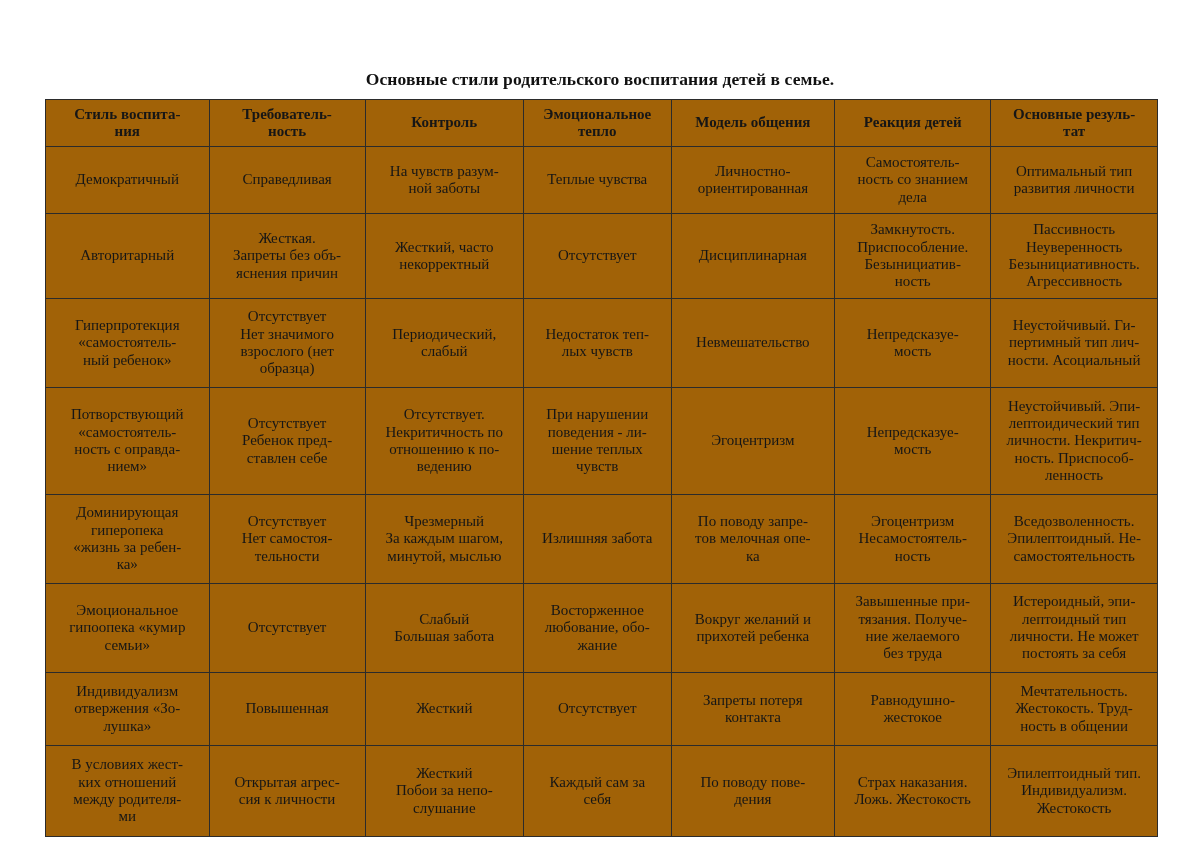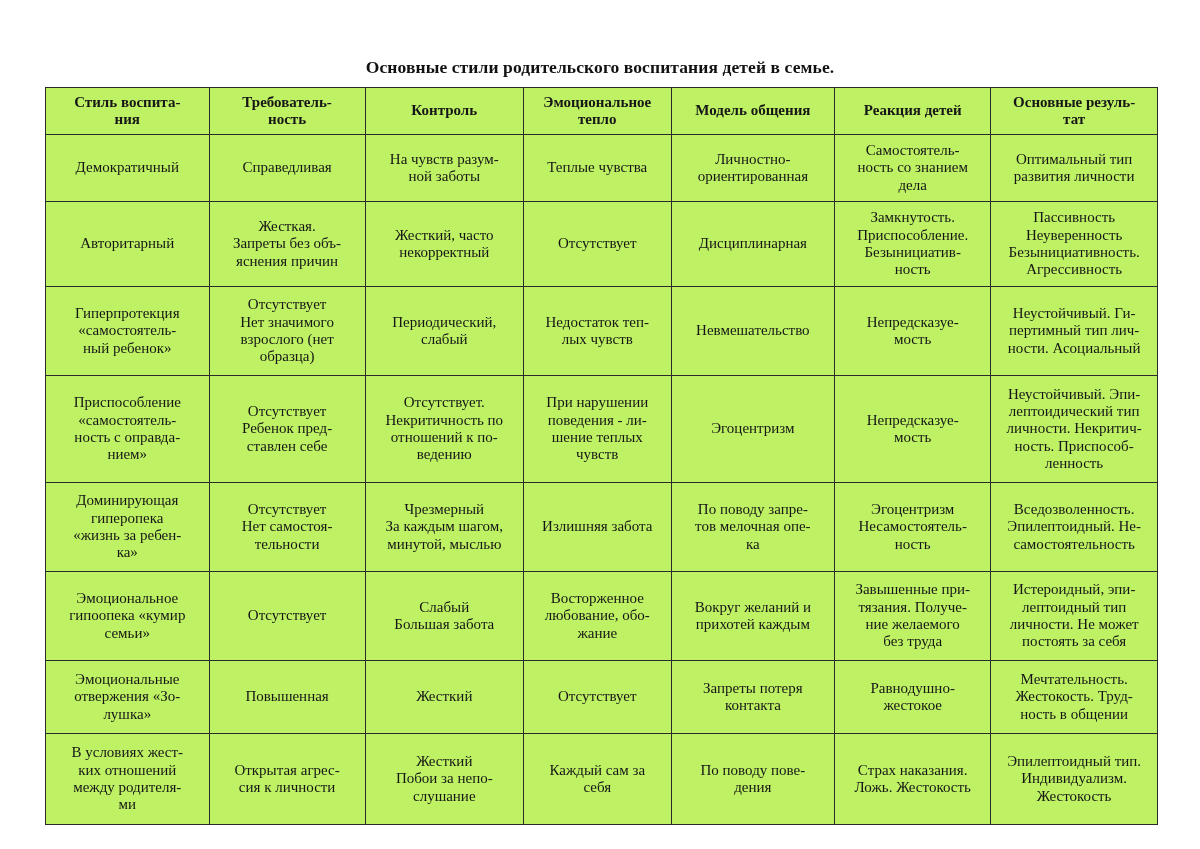--- a/index.html
+++ b/index.html
@@ -13,21 +13,21 @@
     height: 849px;
     font-family: "Liberation Serif", "DejaVu Serif", serif;
     color: #1a1a1a;
     overflow: hidden;
   }
   .page {
     position: relative;
     width: 1200px;
     height: 849px;
     box-sizing: border-box;
-    padding: 0;
+    padding: 12px;
   }
   .doc-title {
     text-align: center;
     font-size: 17.5px;
     font-weight: bold;
     letter-spacing: 0.1px;
     margin: 0;
     padding-top: 57px;
     padding-bottom: 9px;
     color: #111111;
@@ -35,21 +35,21 @@
   }
   .table-wrap {
     margin: 0 auto;
     width: 1113px;
     padding-left: 3px;
   }
   table.styles-table {
     border-collapse: collapse;
     width: 1113px;
     table-layout: fixed;
-    background: #bef264;
+    background: #a16207;
   }
   table.styles-table th,
   table.styles-table td {
     border: 1.2px solid #2b2b2b;
     text-align: center;
     vertical-align: middle;
     padding: 5px 5px;
     line-height: 1.16;
     color: #161616;
     word-wrap: break-word;
@@ -230,34 +230,34 @@
             </td>
           <td>
               <span class="cell-text">Неустойчивый. Ги-
 пертимный тип лич-
 ности. Асоциальный</span>
             </td>
         </tr>
 
         <tr class="r3">
           <td>
-              <span class="cell-text">Приспособление
+              <span class="cell-text">Потворствующий
 «самостоятель-
 ность с оправда-
 нием»</span>
             </td>
           <td>
               <span class="cell-text">Отсутствует
 Ребенок пред-
 ставлен себе</span>
             </td>
           <td>
               <span class="cell-text">Отсутствует.
 Некритичность по
-отношений к по-
+отношению к по-
 ведению</span>
             </td>
           <td>
               <span class="cell-text">При нарушении
 поведения - ли-
 шение теплых
 чувств</span>
             </td>
           <td>
               <span class="cell-text">Эгоцентризм</span>
@@ -325,39 +325,39 @@
               <span class="cell-text">Слабый
 Большая забота</span>
             </td>
           <td>
               <span class="cell-text">Восторженное
 любование, обо-
 жание</span>
             </td>
           <td>
               <span class="cell-text">Вокруг желаний и
-прихотей каждым</span>
+прихотей ребенка</span>
             </td>
           <td>
               <span class="cell-text">Завышенные при-
 тязания. Получе-
 ние желаемого
 без труда</span>
             </td>
           <td>
               <span class="cell-text">Истероидный, эпи-
 лептоидный тип
 личности. Не может
 постоять за себя</span>
             </td>
         </tr>
 
         <tr class="r6">
           <td>
-              <span class="cell-text">Эмоциональные
+              <span class="cell-text">Индивидуализм
 отвержения «Зо-
 лушка»</span>
             </td>
           <td>
               <span class="cell-text">Повышенная</span>
             </td>
           <td>
               <span class="cell-text">Жесткий</span>
             </td>
           <td>

